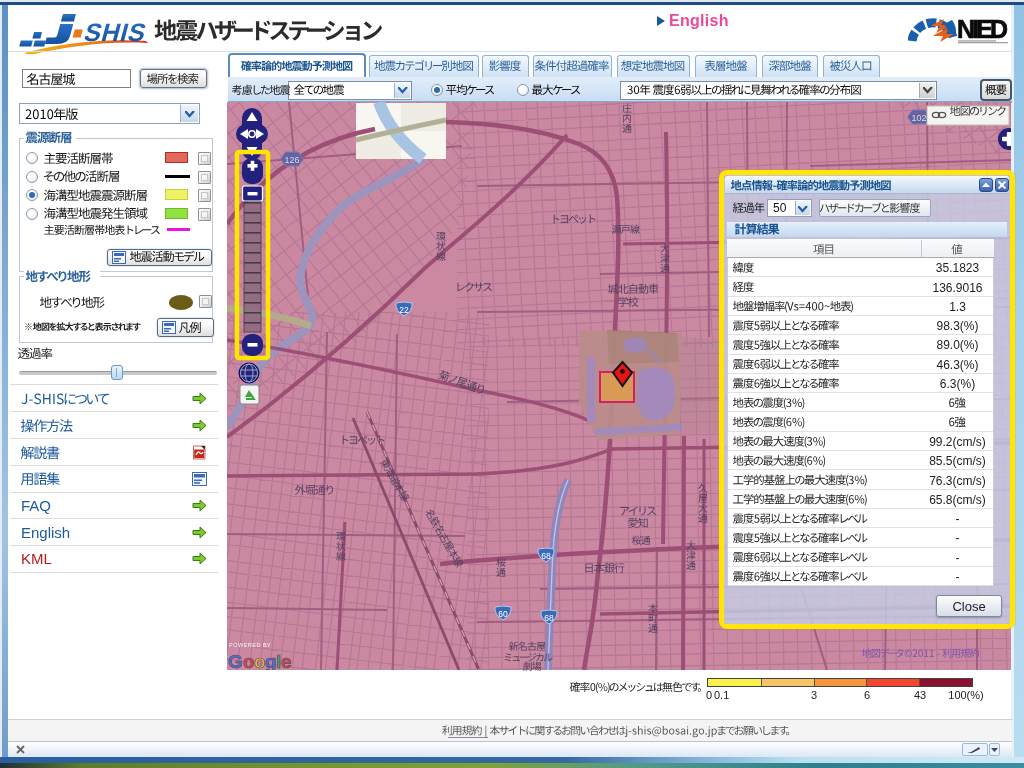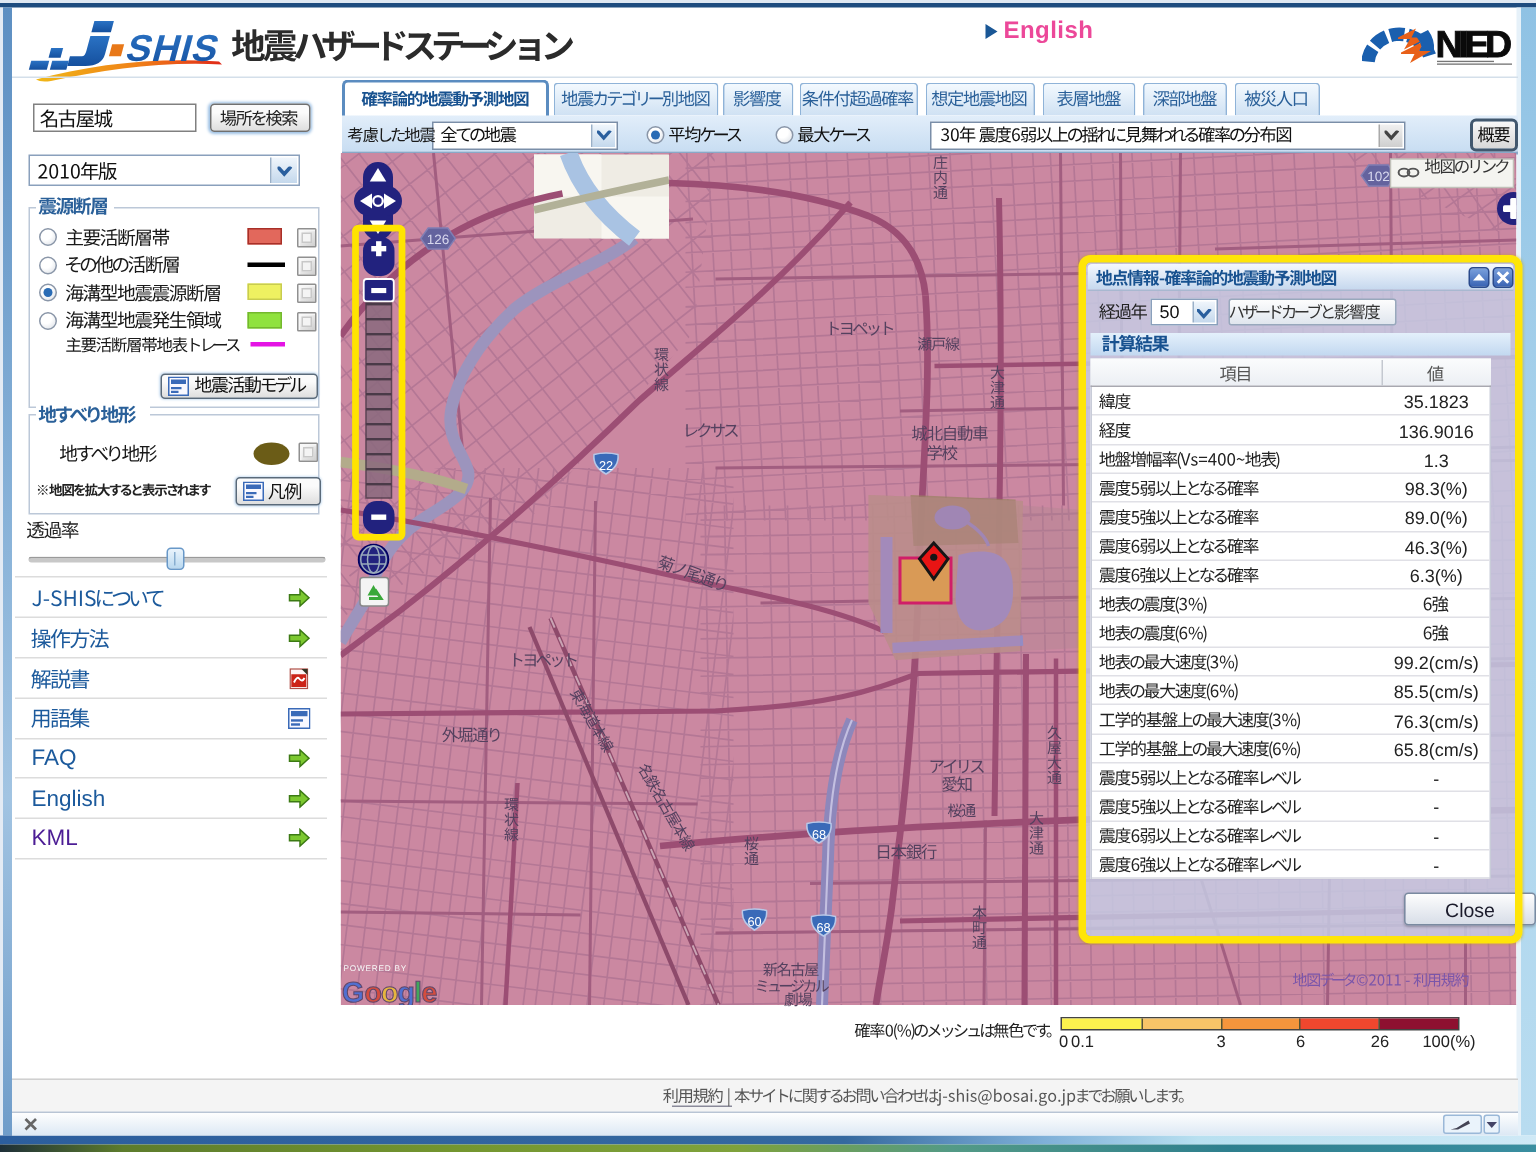--- a/index.html
+++ b/index.html
@@ -154,21 +154,21 @@
 <div class="abs" style="left:10px;top:384px;width:208px;height:1px;background:#dcdcdc"></div>
 <div class="abs" style="left:10px;top:411px;width:208px;height:1px;background:#dcdcdc"></div>
 <div class="abs" style="left:10px;top:438px;width:208px;height:1px;background:#dcdcdc"></div>
 <div class="abs" style="left:10px;top:465px;width:208px;height:1px;background:#dcdcdc"></div>
 <div class="abs" style="left:10px;top:492px;width:208px;height:1px;background:#dcdcdc"></div>
 <div class="abs" style="left:10px;top:518px;width:208px;height:1px;background:#dcdcdc"></div>
 <div class="abs" style="left:10px;top:545px;width:208px;height:1px;background:#dcdcdc"></div>
 <div class="abs" style="left:10px;top:572px;width:208px;height:1px;background:#dcdcdc"></div>
 <div class="abs" style="left:21px;top:497px;font-size:15px;color:#1c5a9c">FAQ</div>
 <div class="abs" style="left:21px;top:524px;font-size:15px;color:#1c5a9c">English</div>
-<div class="abs" style="left:21px;top:550px;font-size:15px;color:#4c1d95">KML</div>
+<div class="abs" style="left:21px;top:550px;font-size:15px;color:#b91c1c">KML</div>
 <svg class="abs" style="left:192px;top:392px" width="15" height="13">
       <path d="M1,4.5 L8,4.5 L8,1 L14,6.5 L8,12 L8,8.5 L1,8.5 Z" fill="#7cc830" stroke="#3c7a14" stroke-width="1"></path>
     </svg>
 <svg class="abs" style="left:192px;top:419px" width="15" height="13">
       <path d="M1,4.5 L8,4.5 L8,1 L14,6.5 L8,12 L8,8.5 L1,8.5 Z" fill="#7cc830" stroke="#3c7a14" stroke-width="1"></path>
     </svg>
 <svg class="abs" style="left:192px;top:499px" width="15" height="13">
       <path d="M1,4.5 L8,4.5 L8,1 L14,6.5 L8,12 L8,8.5 L1,8.5 Z" fill="#7cc830" stroke="#3c7a14" stroke-width="1"></path>
     </svg>
 <svg class="abs" style="left:192px;top:526px" width="15" height="13">
@@ -400,34 +400,34 @@
 <div class="abs" style="left:880px;top:357.7px;width:155px;text-align:center;font-size:12px;color:#222">46.3(%)</div>
 <div class="abs" style="left:880px;top:377.0px;width:155px;text-align:center;font-size:12px;color:#222">6.3(%)</div>
 <div class="abs" style="left:880px;top:434.9px;width:155px;text-align:center;font-size:12px;color:#222">99.2(cm/s)</div>
 <div class="abs" style="left:880px;top:454.2px;width:155px;text-align:center;font-size:12px;color:#222">85.5(cm/s)</div>
 <div class="abs" style="left:880px;top:473.5px;width:155px;text-align:center;font-size:12px;color:#222">76.3(cm/s)</div>
 <div class="abs" style="left:880px;top:492.8px;width:155px;text-align:center;font-size:12px;color:#222">65.8(cm/s)</div>
 <div class="abs" style="left:880px;top:512.1px;width:155px;text-align:center;font-size:12px;color:#222">-</div>
 <div class="abs" style="left:880px;top:531.4px;width:155px;text-align:center;font-size:12px;color:#222">-</div>
 <div class="abs" style="left:880px;top:550.7px;width:155px;text-align:center;font-size:12px;color:#222">-</div>
 <div class="abs" style="left:880px;top:570.0px;width:155px;text-align:center;font-size:12px;color:#222">-</div>
-<div class="abs" style="left:936px;top:595px;width:88px;height:22px;background:linear-gradient(#fdfdfd,#d8dee8);border:1px solid #7a8aa0;border-radius:3px;box-shadow:0 1px 2px rgba(0,0,0,0.25);text-align:center;font-size:13px;color:#1a1a2a;line-height:21px">Close</div>
+<div class="abs" style="left:936px;top:595px;width:66px;height:22px;background:linear-gradient(#fdfdfd,#d8dee8);border:1px solid #7a8aa0;border-radius:3px;box-shadow:0 1px 2px rgba(0,0,0,0.25);text-align:center;font-size:13px;color:#1a1a2a;line-height:21px">Close</div>
 <div class="abs" style="left:719px;top:170px;width:296px;height:459px;border:5px solid #ffe508;border-radius:8px;box-shadow:0 0 2px rgba(200,160,0,0.6)"></div>
 <div class="abs" style="left:707px;top:678px;width:266px;height:9px;border:1px solid #444;display:flex">
 <div style="width:20%;height:100%;background:#fcf24e"></div>
 <div style="width:20%;height:100%;background:#f8c468;border-left:1px solid #553"></div>
 <div style="width:20%;height:100%;background:#f5953c;border-left:1px solid #553"></div>
 <div style="width:20%;height:100%;background:#f0472e;border-left:1px solid #553"></div>
 <div style="width:20%;height:100%;background:#8e1030;border-left:1px solid #553"></div>
 </div>
 <div class="abs" style="left:709px;top:689px;width:60px;margin-left:-30px;text-align:center;font-size:11px;color:#222">0</div>
 <div class="abs" style="left:744px;top:689px;width:60px;margin-left:-30px;text-align:left;font-size:11px;color:#222">0.1</div>
 <div class="abs" style="left:814px;top:689px;width:60px;margin-left:-30px;text-align:center;font-size:11px;color:#222">3</div>
 <div class="abs" style="left:867px;top:689px;width:60px;margin-left:-30px;text-align:center;font-size:11px;color:#222">6</div>
-<div class="abs" style="left:920px;top:689px;width:60px;margin-left:-30px;text-align:center;font-size:11px;color:#222">26</div>
+<div class="abs" style="left:920px;top:689px;width:60px;margin-left:-30px;text-align:center;font-size:11px;color:#222">43</div>
 <div class="abs" style="left:966px;top:689px;width:60px;margin-left:-30px;text-align:center;font-size:11px;color:#222">100(%)</div>
 <div class="abs" style="left:8px;top:719px;width:1004px;height:22px;background:#f4f4f4;border-top:1px solid #d0d0d0"></div>
 <div class="abs" style="left:448px;top:737px;width:40px;height:1px;background:#8a8a9a"></div>
 <div class="abs" style="left:8px;top:741px;width:1004px;height:16px;background:linear-gradient(#fefefe,#dce8f4);border-top:1px solid #b8c4d4"></div>
 <svg class="abs" style="left:16px;top:745px" width="9" height="9">
       <path d="M1,1 L8,8 M8,1 L1,8" stroke="#666" stroke-width="1.8"></path>
     </svg>
 <div class="abs" style="left:962px;top:743px;width:26px;height:13px;border:1px solid #9ab8d8;border-radius:2px;background:#eaf3fb"></div>
 <svg class="abs" style="left:966px;top:745px" width="16" height="9">
       <path d="M1,8 L5,7 L13,2 L14,4 L6,8 Z" fill="#445"></path>

